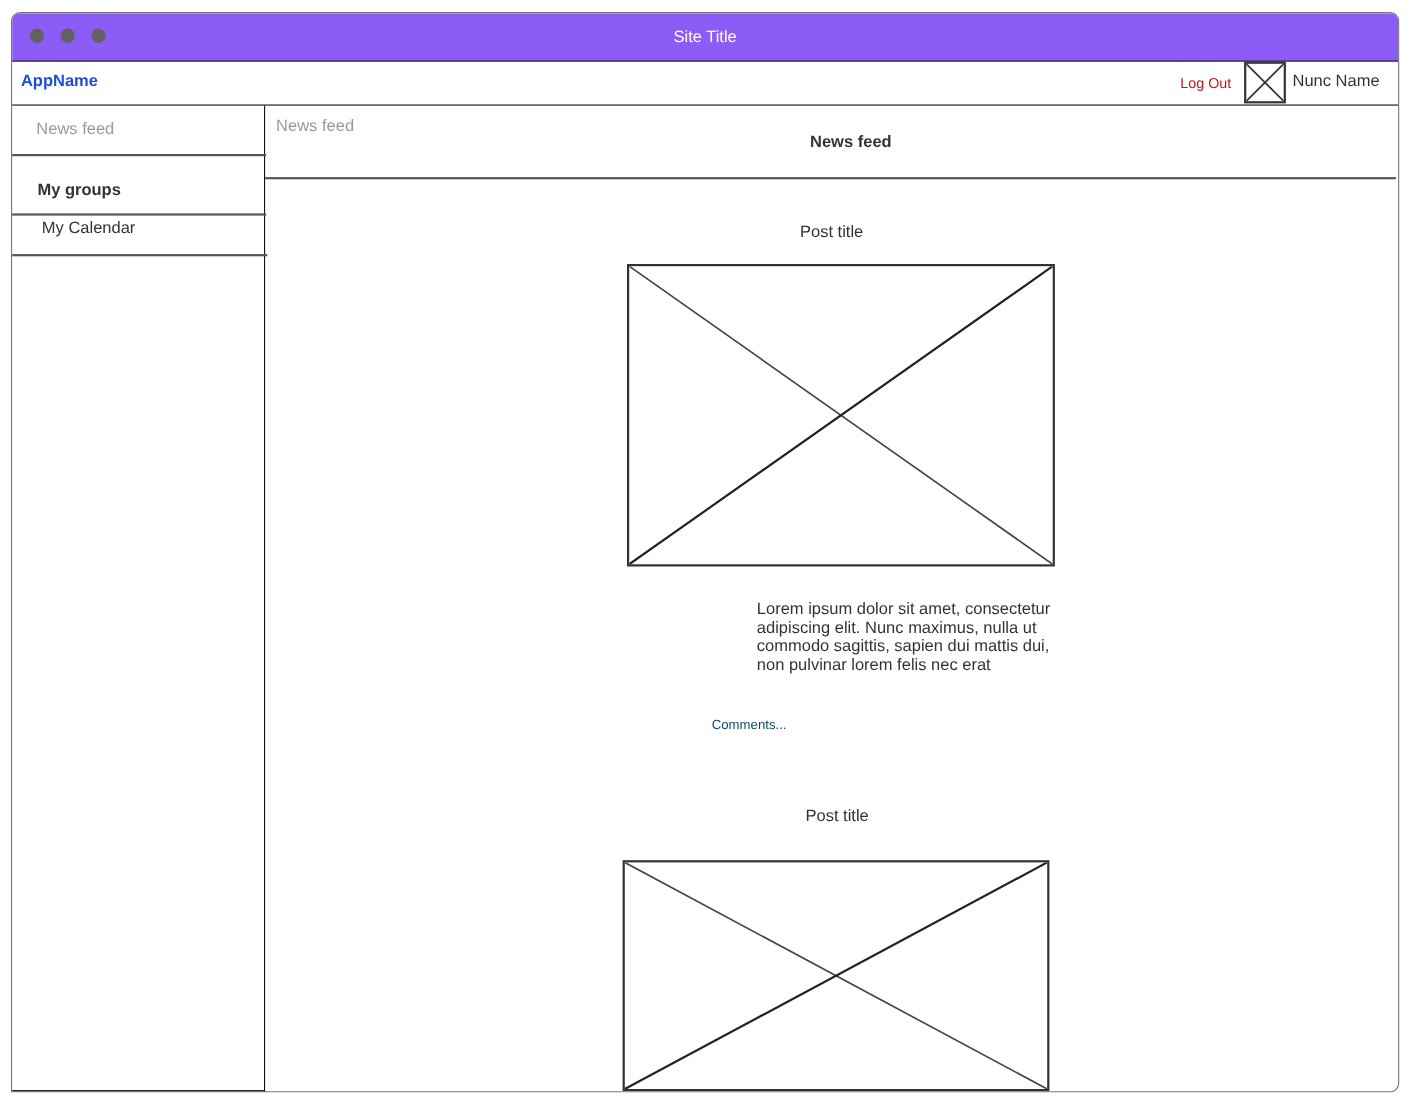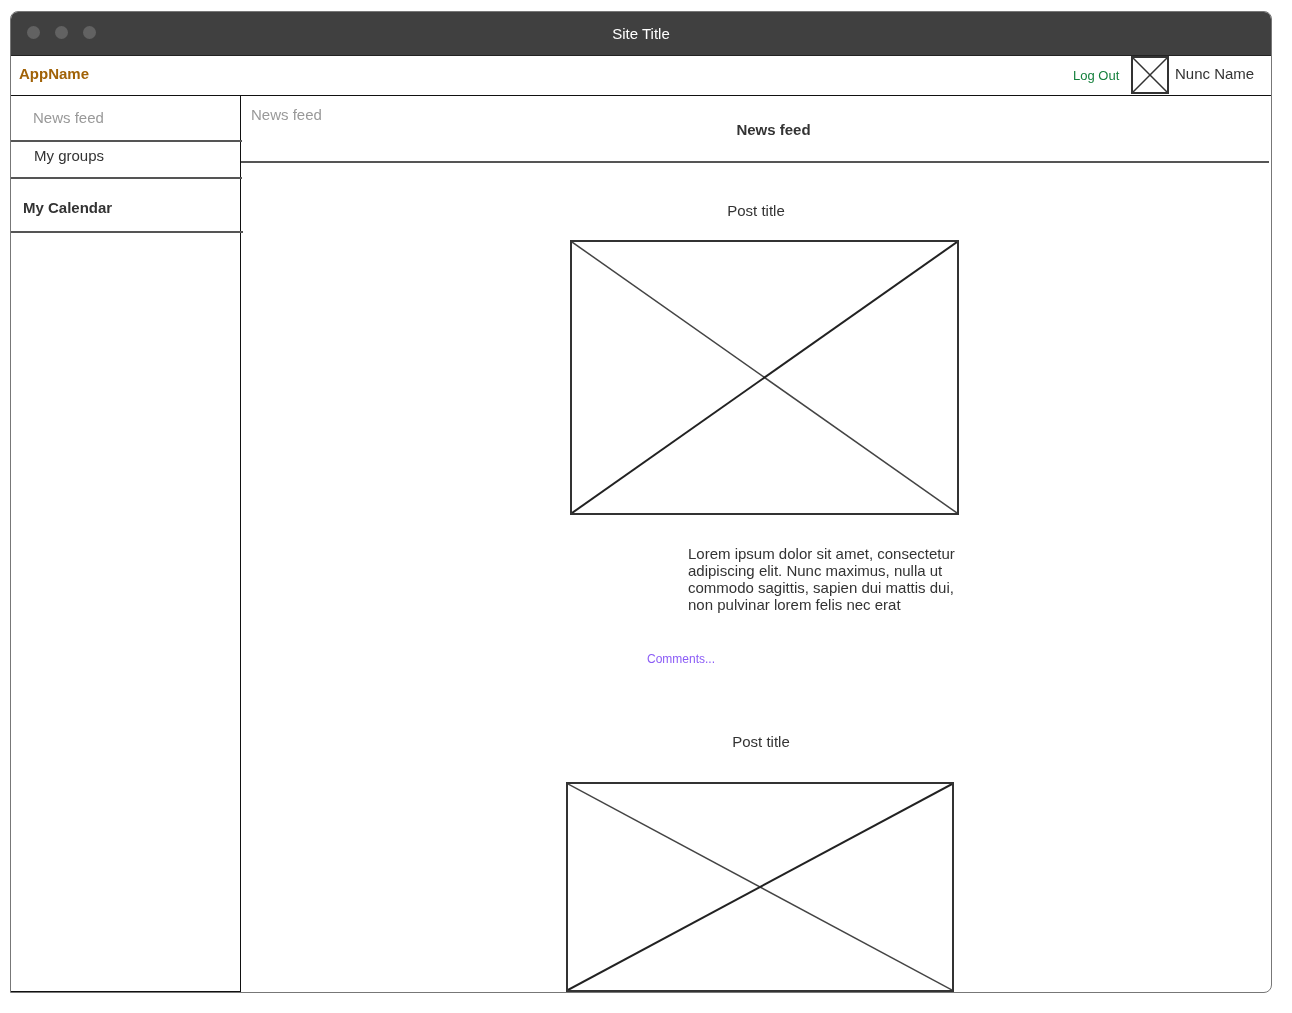--- a/index.html
+++ b/index.html
@@ -22,21 +22,21 @@
       border: 1px solid #777777;
       border-radius: 8px 8px 8px 0;
       background: #ffffff;
       overflow: hidden;
     }
     .titlebar {
       position: absolute;
       left: 0; top: 0;
       width: 100%;
       height: 43px;
-      background: #404040;
+      background: #8b5cf6;
       border-bottom: 1px solid #222;
     }
     .traffic {
       position: absolute;
       top: 14px;
       width: 13px;
       height: 13px;
       border-radius: 50%;
       background: #626262;
     }
@@ -55,28 +55,28 @@
       height: 41px;
       border-bottom: 1px solid #111;
       box-sizing: border-box;
     }
     .app-name {
       position: absolute;
       left: 8px;
       top: 10px;
       font-weight: bold;
       font-size: 15px;
-      color: #a16207;
+      color: #1d4ed8;
     }
     .logout {
       position: absolute;
       left: 1062px;
       top: 13px;
       font-size: 13px;
-      color: #15803d;
+      color: #b91c1c;
       cursor: pointer;
     }
     .avatar {
       position: absolute;
       left: 1120px;
       top: 1px;
       width: 38px;
       height: 38px;
       box-sizing: border-box;
       border: 2px solid #333;
@@ -157,21 +157,21 @@
       position: absolute;
       width: 270px;
       font-size: 15px;
       line-height: 17px;
       color: #333;
       margin-left: 48px;
     }
     .comments {
       position: absolute;
       font-size: 12px;
-      color: #8b5cf6;
+      color: #0c4a6e;
       cursor: pointer;
     }
   </style>
 </head>
 <body>
 
 <div class="window">
   <div class="titlebar">
     <div class="traffic" style="left:16px"></div>
     <div class="traffic" style="left:44px"></div>
@@ -188,25 +188,25 @@
         <line x1="34" y1="0" x2="0" y2="34" stroke="#333" stroke-width="1.5"></line>
       </svg>
     </div>
     <div class="user-name">Nunc Name</div>
   </div>
 
   <div class="sidebar">
     <div class="nav-item" style="top:0;height:46px;">
       <span style="left:22px;top:13px;color:#999;">News feed</span>
     </div>
-    <div class="nav-item" style="top:41px;height:42px;">
+    <div class="nav-item" style="top:58px;height:42px;font-weight:bold;">
       <span style="left:23px;top:10px;color:#333;">My groups</span>
     </div>
     <div class="nav-item" style="top:88px;height:49px;width:232px;">
-      <span style="left:12px;top:15px;color:#333;font-weight:bold;">My Calendar</span>
+      <span style="left:27px;top:15px;color:#333;">My Calendar</span>
     </div>
   </div>
 
   <div class="main">
     <div class="breadcrumb">News feed</div>
     <div class="page-title">News feed</div>
     <div class="header-rule"></div>
 
     <div class="post-title" style="left:415px;top:106px;">Post title</div>
     <div class="img-ph" style="left:329px;top:144px;width:389px;height:275px;">

